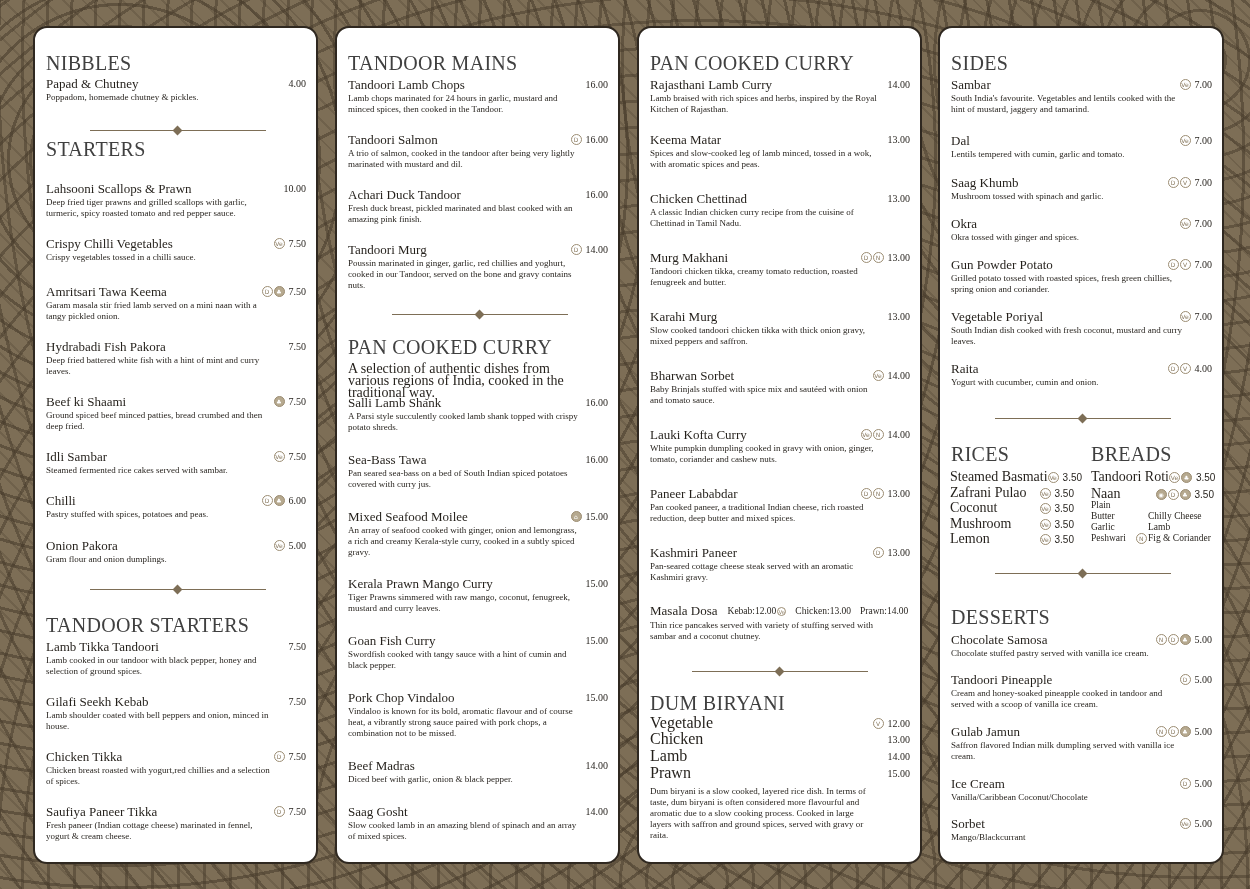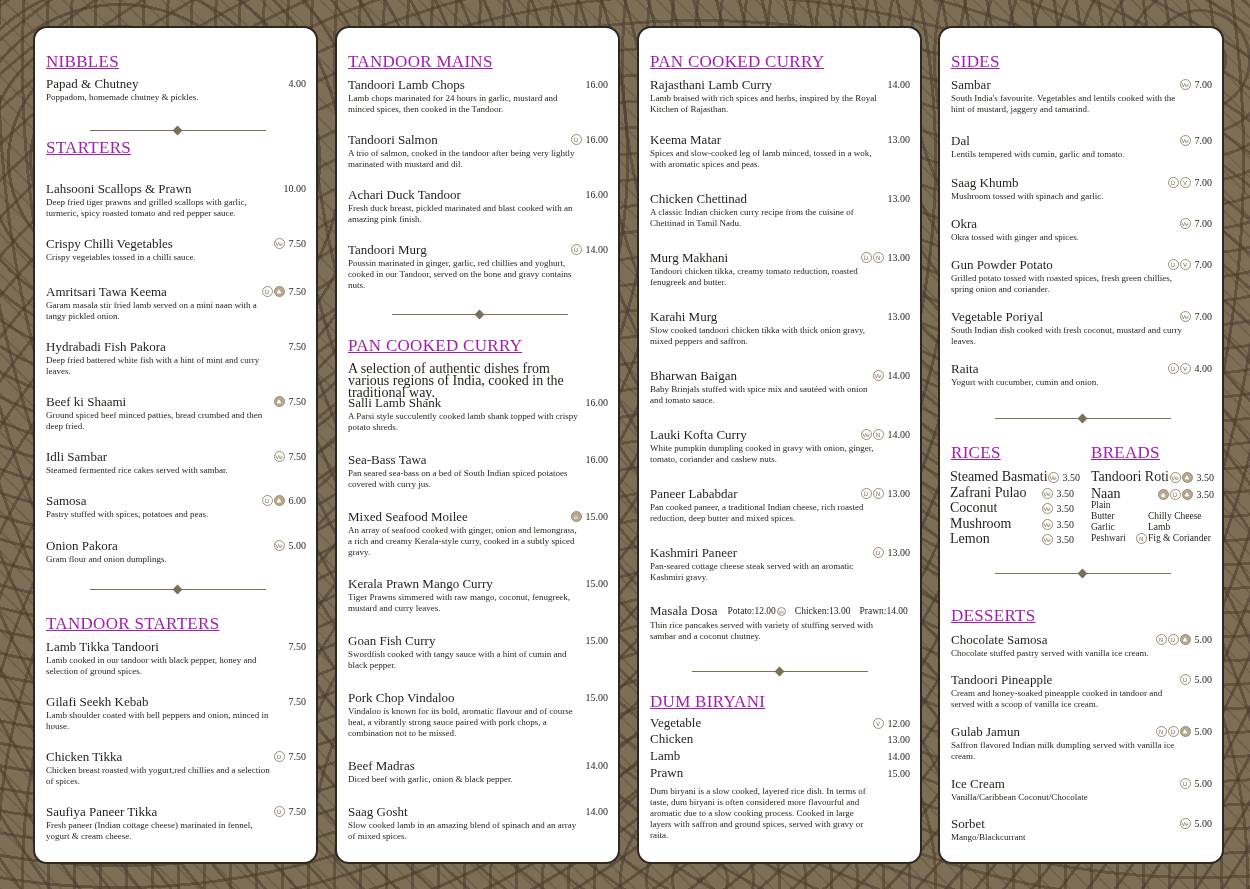--- a/index.html
+++ b/index.html
@@ -26,26 +26,25 @@
     padding: 0 12px 0 10px;
   }
   .p1 { left: 33px; width: 285px; }
   .p2 { left: 335px; width: 285px; }
   .p3 { left: 637px; width: 285px; }
   .p4 { left: 938px; width: 286px; }
   .section-title {
     position: absolute;
     left: 11px;
     font-family: "Liberation Serif", "DejaVu Serif", serif;
-    font-size: 17px;
+    font-size: 20px;
     letter-spacing: 0.3px;
-    color: #a21caf;
+    color: #404040;
     font-weight: normal;
     white-space: nowrap;
-    text-decoration: underline;
   }
   .item {
     position: absolute;
     left: 11px;
     right: 10px;
   }
   .item-head {
     display: flex;
     justify-content: space-between;
     align-items: flex-start;
@@ -107,31 +106,31 @@
   }
   .intro {
     position: absolute; left: 11px; width: 240px;
     font-family: "Liberation Serif", "DejaVu Serif", serif;
     font-size: 14px; line-height: 12px; color: #231f1a;
   }
   .biryani-row {
     position: absolute; left: 11px; right: 10px;
     display: flex; justify-content: space-between; align-items: center;
   }
-  .biryani-row .item-name { font-size: 13px; }
+  .biryani-row .item-name { font-size: 16px; }
   .small-row {
     position: absolute;
     display: flex; justify-content: space-between; align-items: center;
   }
   .small-row .nm {
     font-family: Liberation Serif, serif;
     font-size: 14px; color: #231f1a; white-space: nowrap;
   }
   .small-row .pr {
-    font-family: Liberation Serif, serif;
+    font-family: Liberation Sans, sans-serif;
     font-size: 10px; color: #231f1a;
   }
   .small-text {
     position: absolute;
     font-family: "Liberation Serif", "DejaVu Serif", serif;
     font-size: 9.5px; color: #231f1a; white-space: nowrap;
   }
   .dosa-opts {
     font-family: "Liberation Serif", "DejaVu Serif", serif;
     font-size: 9.5px; color: #231f1a; white-space: nowrap;
@@ -223,21 +222,21 @@
           <span class="badges">
             <span class="badge">Ve</span>
           </span>
           <span class="price">7.50</span>
         </span>
       </div>
       <div class="desc">Steamed fermented rice cakes served with sambar.</div>
     </div>
   <div class="item" style="top:466px">
       <div class="item-head">
-        <span class="item-name">Samosa</span>
+        <span class="item-name">Chilli</span>
         <span class="item-right">
           <span class="badges">
             <span class="badge">D</span>
             <span class="badge filled">♣</span>
           </span>
           <span class="price">6.00</span>
         </span>
       </div>
       <div class="desc">Pastry stuffed with spices, potatoes and peas.</div>
     </div>
@@ -492,21 +491,21 @@
         <span class="item-name">Karahi Murg</span>
         <span class="item-right">
           <span class="badges"></span>
           <span class="price">13.00</span>
         </span>
       </div>
       <div class="desc">Slow cooked tandoori chicken tikka with thick onion gravy, mixed peppers and saffron.</div>
     </div>
   <div class="item" style="top:341px">
       <div class="item-head">
-        <span class="item-name">Bharwan Baigan</span>
+        <span class="item-name">Bharwan Sorbet</span>
         <span class="item-right">
           <span class="badges">
             <span class="badge">Ve</span>
           </span>
           <span class="price">14.00</span>
         </span>
       </div>
       <div class="desc">Baby Brinjals stuffed with spice mix and sautéed with onion and tomato sauce.</div>
     </div>
   <div class="item" style="top:400px">
@@ -545,21 +544,21 @@
           <span class="price">13.00</span>
         </span>
       </div>
       <div class="desc">Pan-seared cottage cheese steak served with an aromatic Kashmiri gravy.</div>
     </div>
 
   <div class="item" style="top:576px">
     <div class="item-head" style="height:15px;justify-content:flex-start;gap:10px;">
       <span class="item-name">Masala Dosa</span>
       <span class="dosa-opts">
-        <span><span>Potato:12.00</span><span class="badge" style="width:9px;height:9px;font-size:5px;line-height:8px;margin-left:1px">Ve</span></span>
+        <span><span>Kebab:12.00</span><span class="badge" style="width:9px;height:9px;font-size:5px;line-height:8px;margin-left:1px">Ve</span></span>
         <span>Chicken:13.00</span>
         <span>Prawn:14.00</span>
       </span>
     </div>
     <div class="desc">Thin rice pancakes served with variety of stuffing served with sambar and a coconut chutney.</div>
   </div>
   <div class="divider" style="top:639px;left:53px">
       <div class="line"></div>
       <div class="diamond"></div>
     </div>

